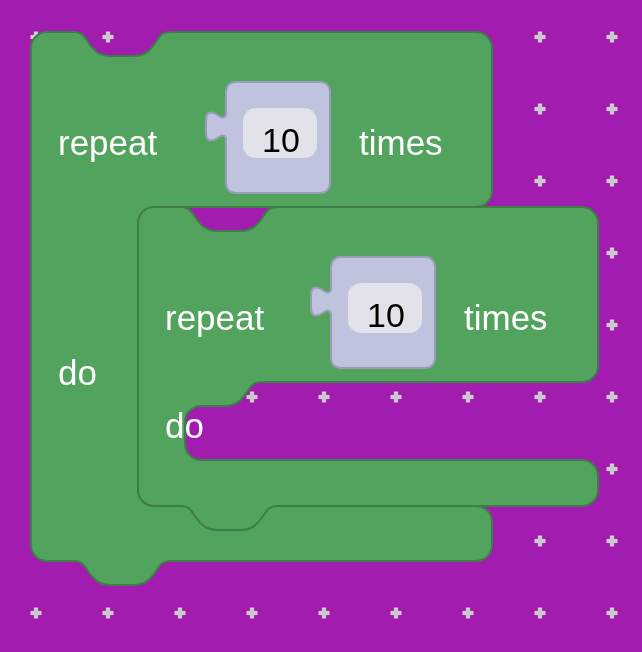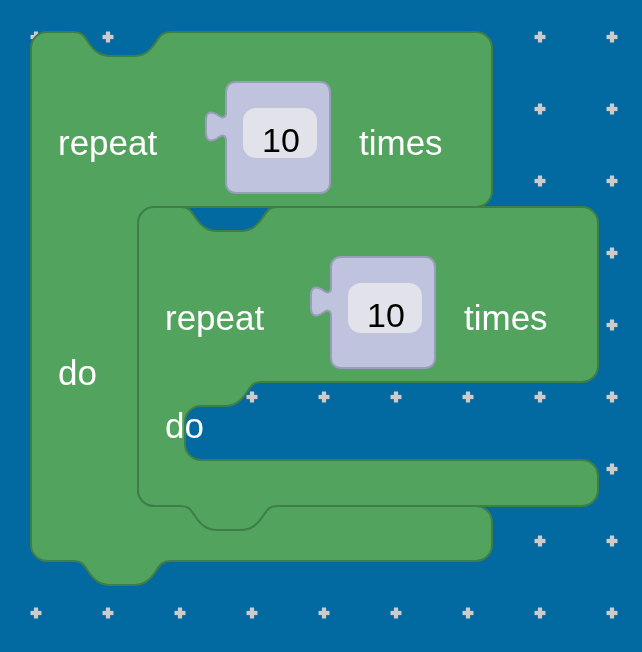--- a/index.html
+++ b/index.html
@@ -10,21 +10,21 @@
   body {
     width: 642px;
     height: 652px;
     overflow: hidden;
     font-family: "Liberation Sans", sans-serif;
   }
   #workspace {
     position: relative;
     width: 642px;
     height: 652px;
-    background: #0369a1;
+    background: #a21caf;
   }
   #workspace svg {
     position: absolute;
     top: 0;
     left: 0;
     display: block;
   }
   .grid-cross {
     stroke: #cccccc;
     stroke-width: 4.2;

